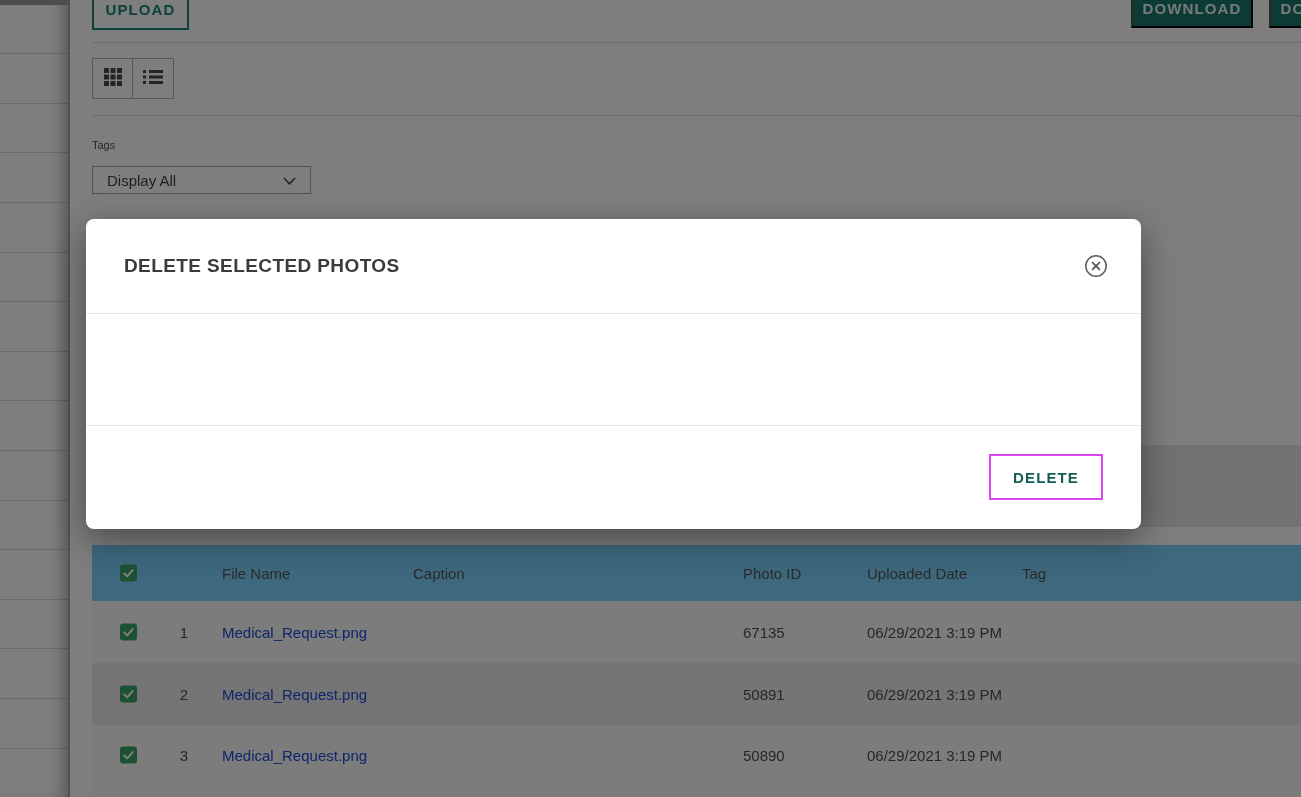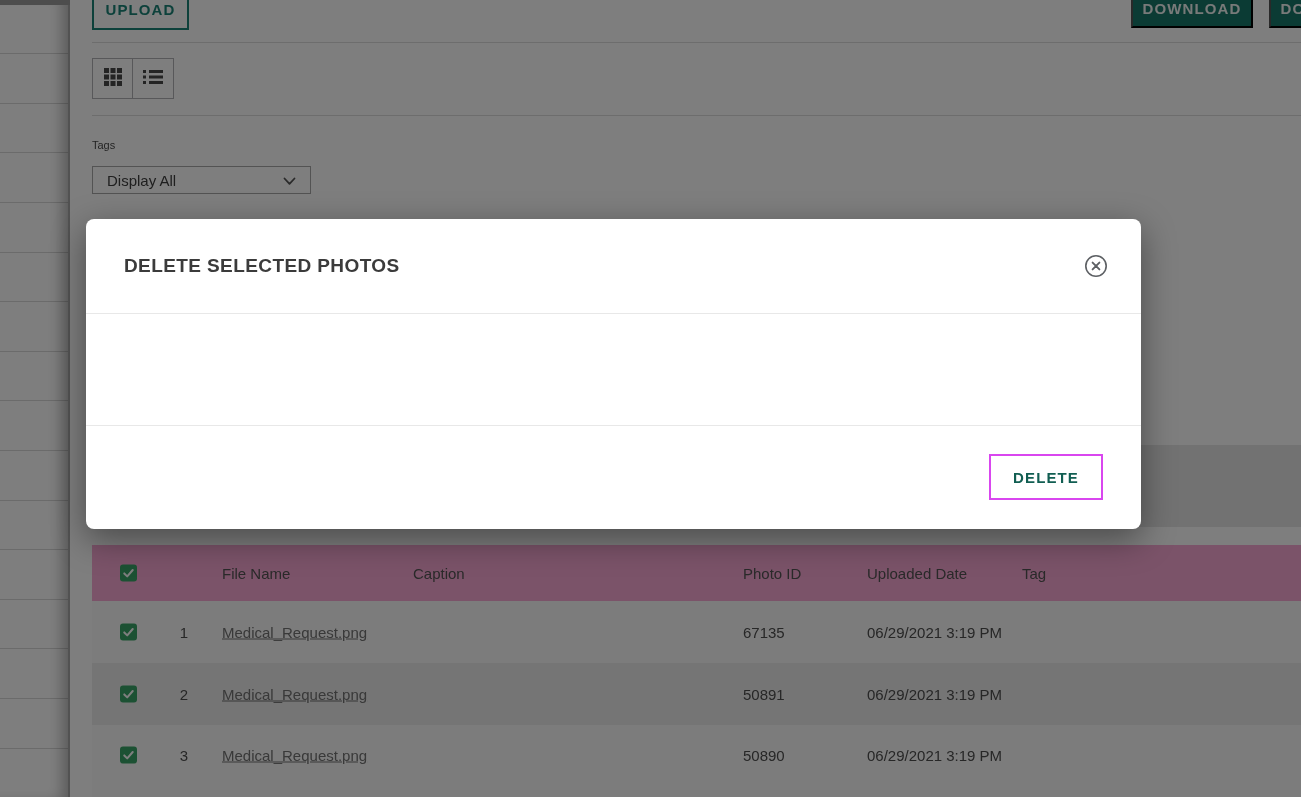--- a/index.html
+++ b/index.html
@@ -43,34 +43,34 @@
   .tags-label { position:absolute; left:22px; top:139px; font-size:11px; color:#4a4a4a; }
   .tags-select { position:absolute; left:22px; top:166px; width:219px; height:28px;
     border:1px solid #a9a9a9; border-radius:0; background:#fff;
     display:flex; align-items:center; padding:4px 14px; font-size:15px; color:#3f3f3f; cursor:pointer; }
   .tags-select .chev { margin-left:auto; }
 
   .band-toolbar { position:absolute; left:22px; top:445px; width:1209px; height:82px; background:#e6e6e6; }
 
   .table { position:absolute; left:22px; top:545px; width:1209px; font-size:15px; color:#4f4f4f; }
   .t-row { position:relative; width:1209px; }
-  .t-head { height:56px; background:#f9a8d4; color:#555; }
+  .t-head { height:56px; background:#7dd3fc; color:#555; }
   .t-r1 { height:62px; background:#fafafa; }
   .t-r2 { height:62px; background:#ececec; }
   .t-r3 { height:72px; background:#fafafa; }
   .cell { position:absolute; top:50%; transform:translateY(-50%); white-space:nowrap; }
   .t-r3 .cell { top:30px; }
   .c-check { left:28px; }
   .c-idx   { left:82px; width:14px; text-align:right; }
   .c-file  { left:130px; }
   .c-cap   { left:321px; }
   .c-pid   { left:651px; }
   .c-date  { left:748px;margin-left:27px; }
   .c-tag   { left:930px; }
-  .file-link { color:#737373; text-decoration:underline; cursor:pointer; }
+  .file-link { color:#1d4ed8; cursor:pointer; }
 
   .checkbox { width:17px; height:17px; border-radius:3px; background:#3aa568;
     display:flex; align-items:center; justify-content:center; cursor:pointer; }
 
   
   .overlay { position:absolute; inset:0; background:rgba(0,0,0,0.505); z-index:10; }
 
   
   .modal { position:absolute; left:86px; top:219px; width:1055px; height:310px;
     background:#fff; border-radius:8px; z-index:20;

